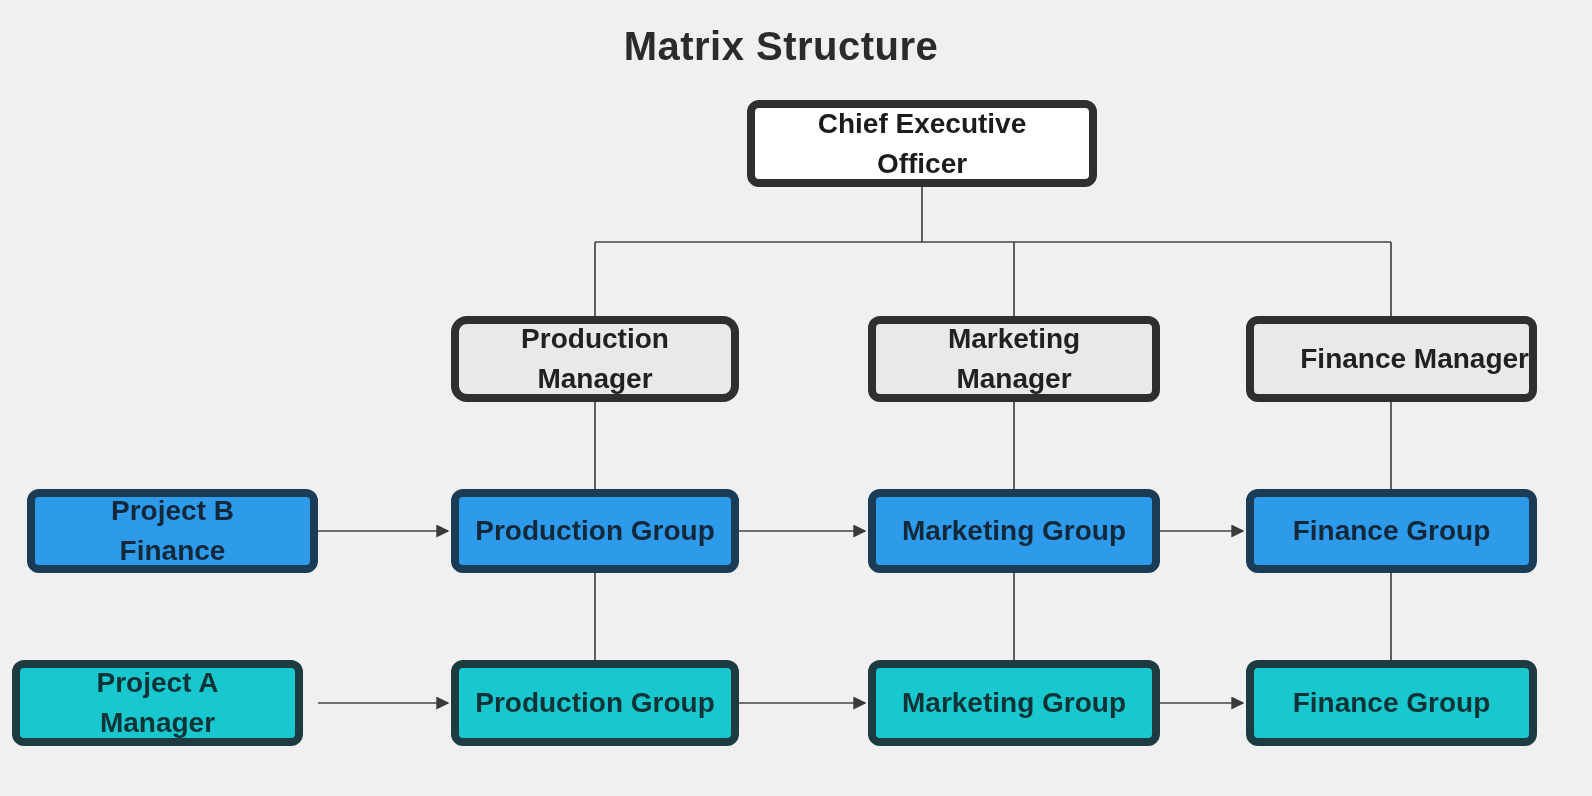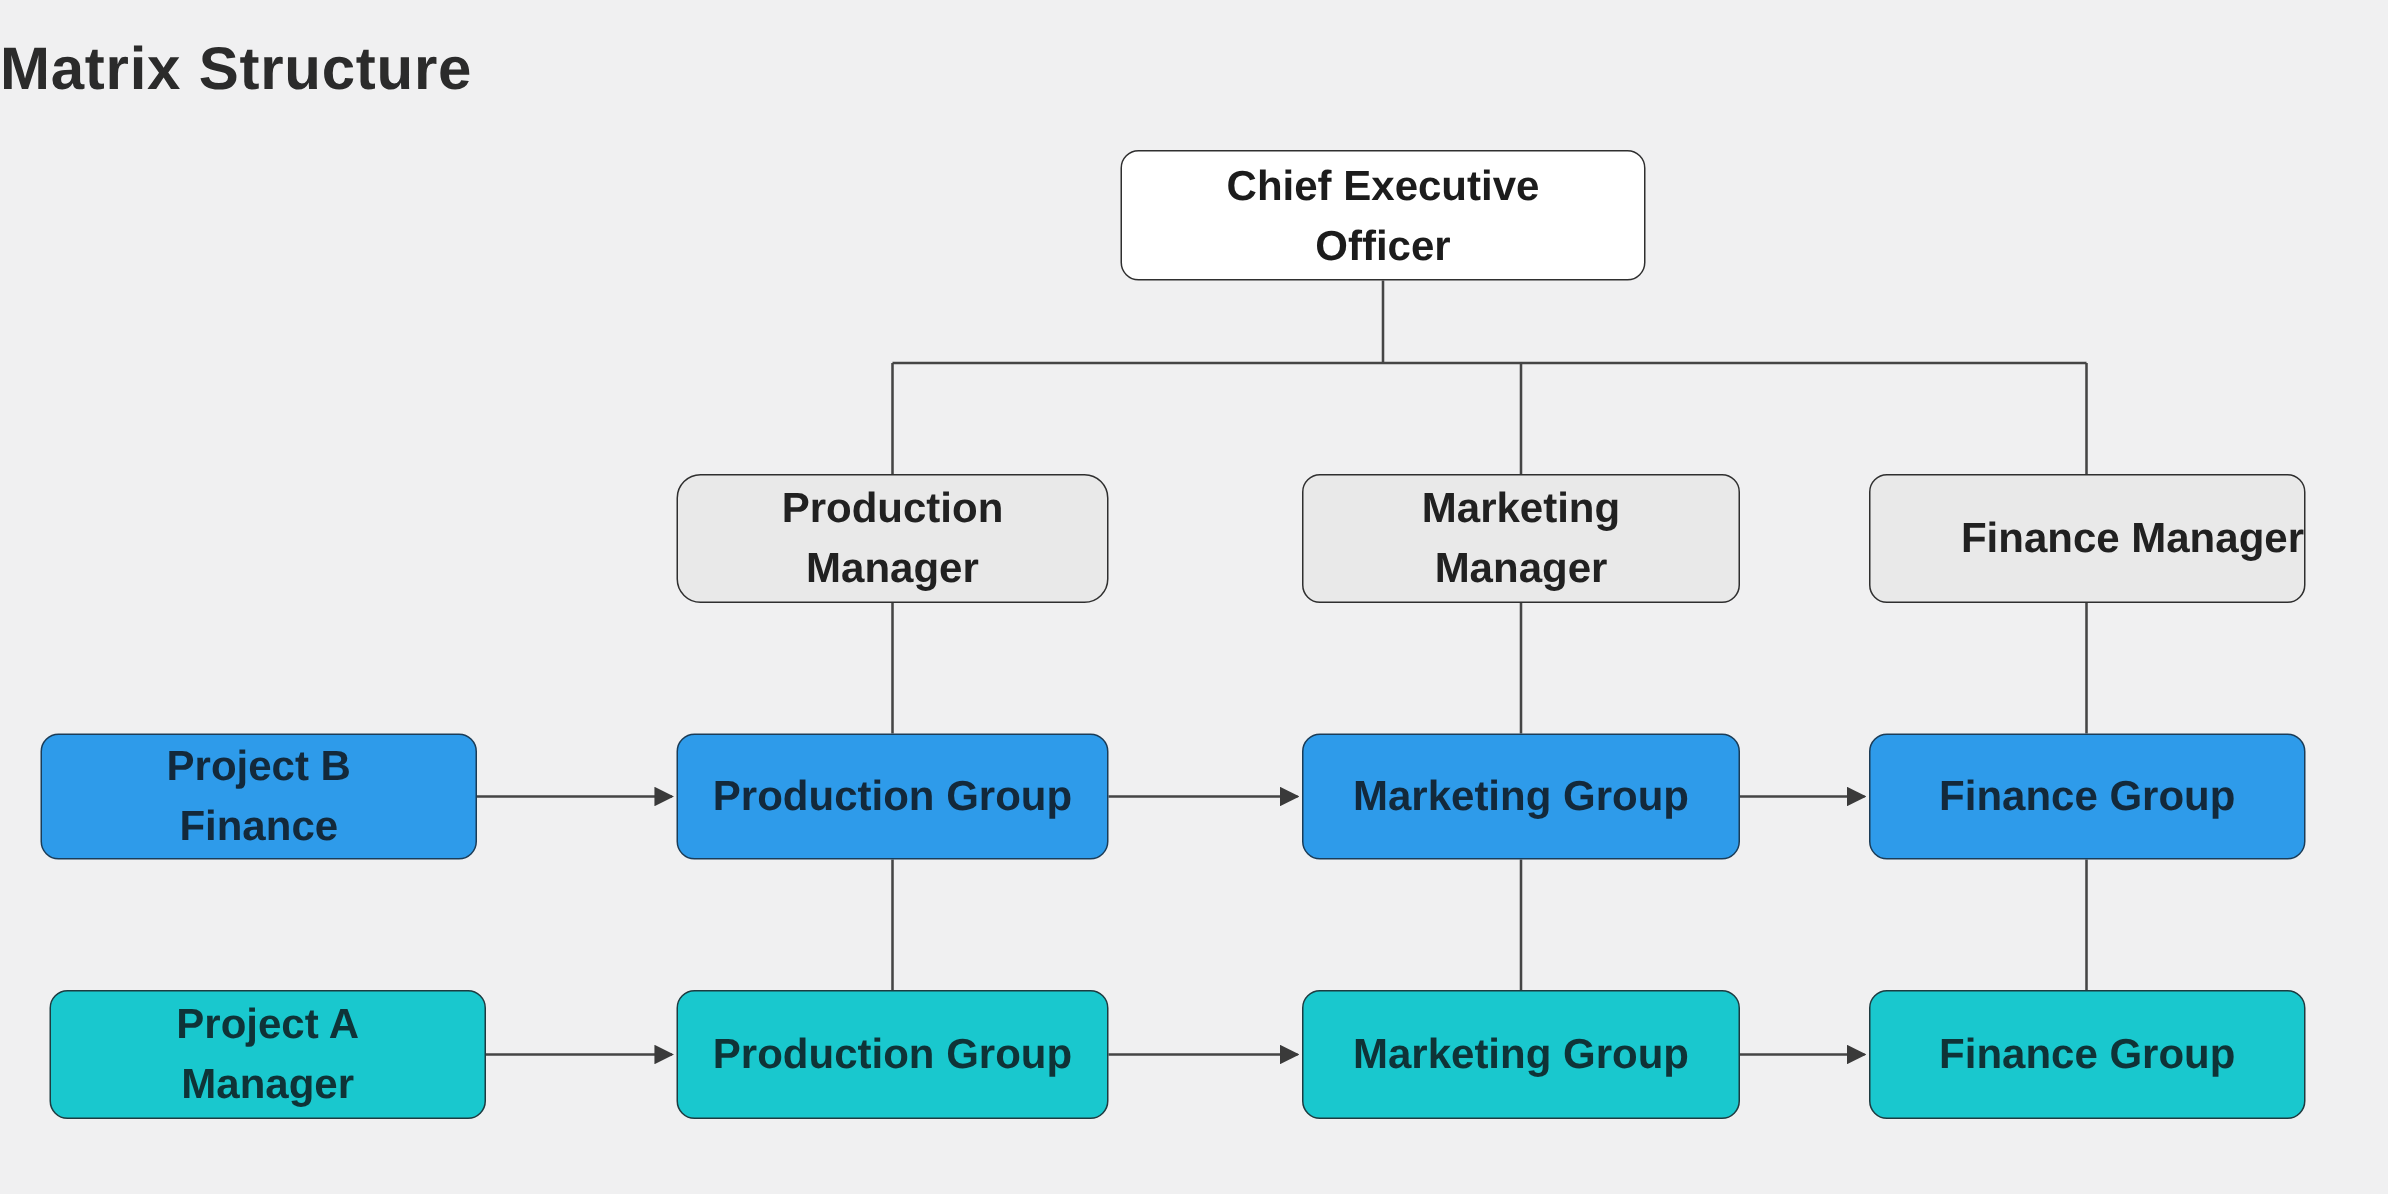--- a/index.html
+++ b/index.html
@@ -12,20 +12,21 @@
     width: 1592px;
     height: 796px;
     background: #f0f0f1;
     overflow: hidden;
   }
   .diagram-title {
     position: absolute;
     left: 0;
     top: 24px;
     width: 1562px;
+    text-align: center;
     font-size: 40px;
     font-weight: 700;
     color: #2b2b2b;
     letter-spacing: 0.5px;
   }
   .edge-layer {
     position: absolute;
     left: 0;
     top: 0;
     width: 1592px;
@@ -33,21 +34,21 @@
     pointer-events: none;
   }
   .edge {
     stroke: #454545;
     stroke-width: 1.7;
     fill: none;
   }
   .node {
     position: absolute;
     box-sizing: border-box;
-    border: 1px solid #0ea5e9;
+    border: 8px solid #0ea5e9;
     border-radius: 12px;
     display: flex;
     align-items: center;
     justify-content: center;
     text-align: center;
   }
   .node-label {
     font-size: 28px;
     font-weight: 700;
     line-height: 1.42;
@@ -117,21 +118,21 @@
   <div class="node" style="left: 451px; top: 489px; width: 288px; height: 84px; background-color: rgb(46, 155, 234); border-color: rgb(27, 60, 87);">
     <span class="node-label" style="color: rgb(19, 41, 59);">Production Group</span>
   </div>
   <div class="node" style="left: 868px; top: 489px; width: 292px; height: 84px; background-color: rgb(46, 155, 234); border-color: rgb(27, 60, 87);">
     <span class="node-label" style="color: rgb(19, 41, 59);">Marketing Group</span>
   </div>
   <div class="node" style="left: 1246px; top: 489px; width: 291px; height: 84px; background-color: rgb(46, 155, 234); border-color: rgb(27, 60, 87);">
     <span class="node-label" style="color: rgb(19, 41, 59);">Finance Group</span>
   </div>
 
-  <div class="node" style="left: 33px; top: 660px; width: 291px; height: 86px; background-color: rgb(25, 200, 206); border-color: rgb(29, 59, 64);">
+  <div class="node" style="left: 12px; top: 660px; width: 291px; height: 86px; background-color: rgb(25, 200, 206); border-color: rgb(29, 59, 64);">
     <span class="node-label" style="color: rgb(15, 51, 55);">Project A
 Manager</span>
   </div>
   <div class="node" style="left: 451px; top: 660px; width: 288px; height: 86px; background-color: rgb(25, 200, 206); border-color: rgb(29, 59, 64);">
     <span class="node-label" style="color: rgb(15, 51, 55);">Production Group</span>
   </div>
   <div class="node" style="left: 868px; top: 660px; width: 292px; height: 86px; background-color: rgb(25, 200, 206); border-color: rgb(29, 59, 64);">
     <span class="node-label" style="color: rgb(15, 51, 55);">Marketing Group</span>
   </div>
   <div class="node" style="left: 1246px; top: 660px; width: 291px; height: 86px; background-color: rgb(25, 200, 206); border-color: rgb(29, 59, 64);">

